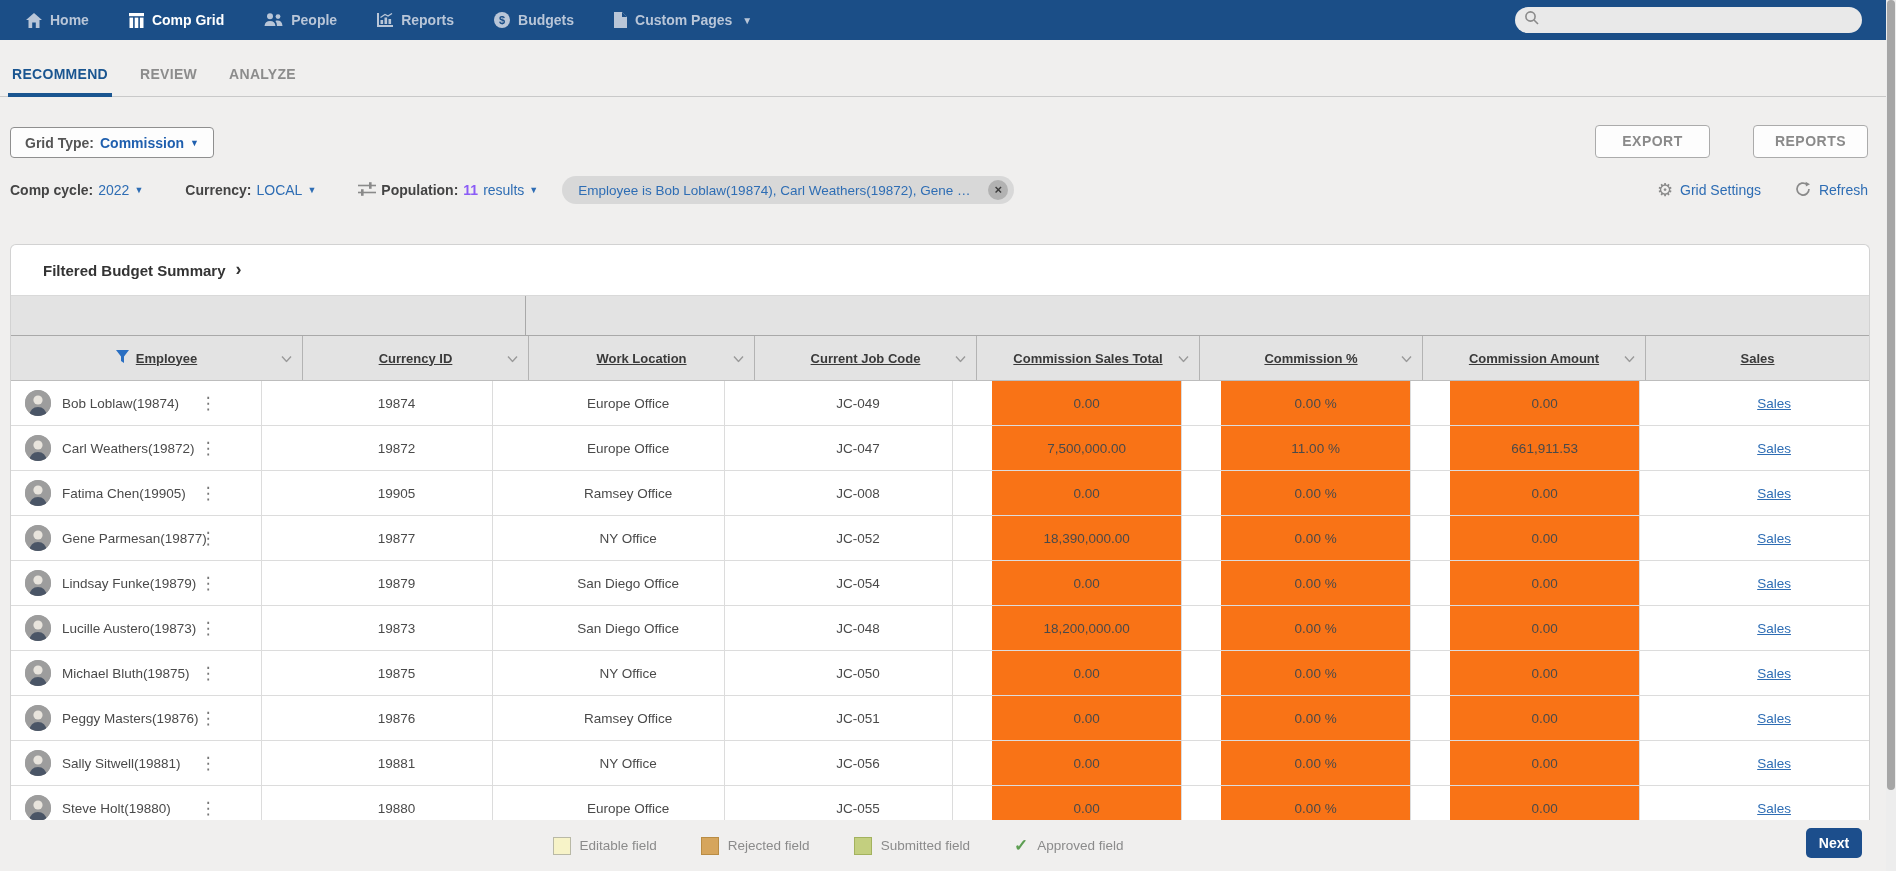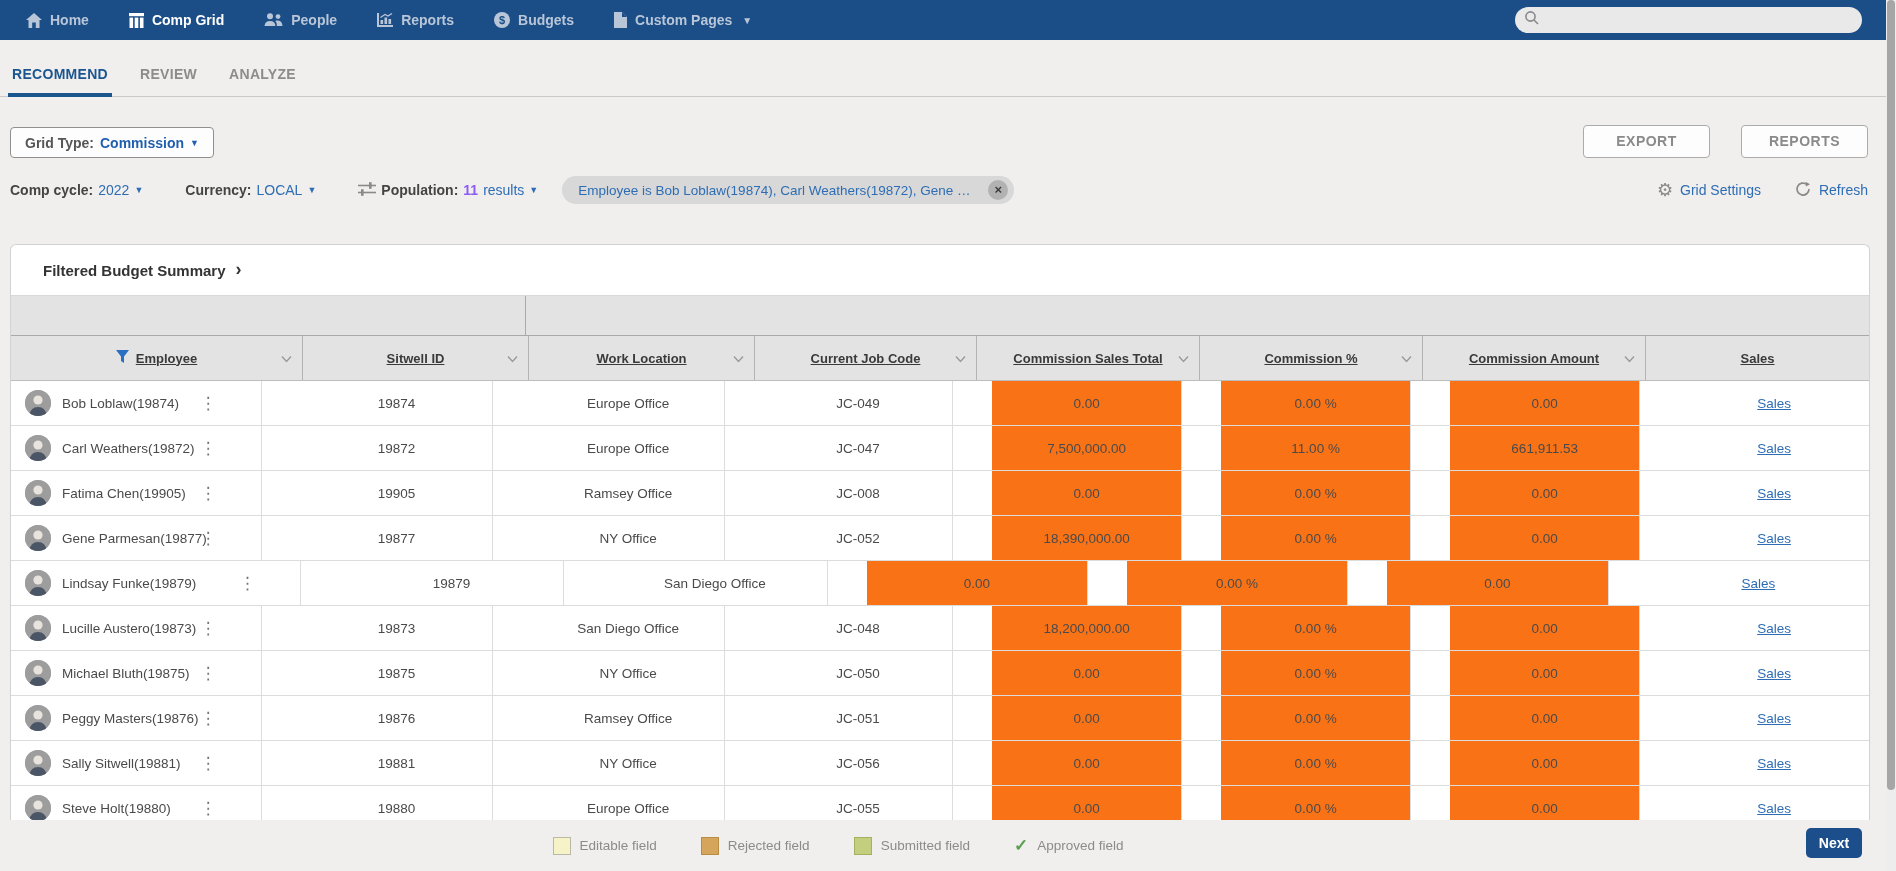--- a/index.html
+++ b/index.html
@@ -29,21 +29,21 @@
     height:4px; background:#1a5590; }
 
   
   .toolbar { height:68px; position:relative; }
   .gridtype-btn { position:absolute; left:10px; top:30px; height:31px; padding:0 14px;
     background:#fdfdfd; border:1px solid #8f8f8f; border-radius:4px; display:flex;
     align-items:center; gap:6px; font-size:14px; cursor:pointer; }
   .gridtype-btn .lbl { color:#555; font-weight:bold; }
   .gridtype-btn .val { color:#1f5fae; font-weight:bold; }
   .caret-down { font-size:9px; color:#1f5fae; }
-  .tool-btn { position:absolute; top:28px; height:33px; width:127px; background:#fdfdfd;
+  .tool-btn { position:absolute; top:28px; height:33px; width:115px; background:#fdfdfd;
     border:1px solid #ababab; border-radius:4px; color:#8a8a8a; font-weight:bold;
     font-size:14px; letter-spacing:.5px; text-align:center; line-height:31px; cursor:pointer; }
   .tool-btn.export { right:186px; }
   .tool-btn.reports { right:28px; }
 
   
   .filterrow { height:50px; display:flex; align-items:center; padding-left:10px;
     position:relative; font-size:14px; }
   .f-item { display:flex; align-items:center; gap:5px; margin-right:42px; cursor:pointer; }
   .f-label { color:#444; font-weight:bold; }
@@ -275,21 +275,21 @@
           </svg>
       </span>
       <span>Employee</span>
       <span class="hdr-chev">
         <svg width="11" height="7" viewBox="0 0 11 7">
             <polyline points="1,1 5.5,6 10,1" fill="none" stroke="#9a9a9a" stroke-width="1.4"></polyline>
           </svg>
       </span>
     </div>
     <div class="th c-id">
-      <span>Sitwell ID</span>
+      <span>Currency ID</span>
       <span class="hdr-chev">
         <svg width="11" height="7" viewBox="0 0 11 7">
             <polyline points="1,1 5.5,6 10,1" fill="none" stroke="#9a9a9a" stroke-width="1.4"></polyline>
           </svg>
       </span>
     </div>
     <div class="th c-loc">
       <span>Work Location</span>
       <span class="hdr-chev">
         <svg width="11" height="7" viewBox="0 0 11 7">
@@ -434,20 +434,21 @@
               <rect width="26" height="26" fill="#9d9d9d"></rect>
               <circle cx="13" cy="10" r="4.6" fill="#e8e4dd"></circle>
               <path d="M4 26 q1.5-9 9-9 q7.5 0 9 9 Z" fill="#4a5566"></path>
             </svg>
       </span>
       <span>Lindsay Funke(19879)</span>
       <span class="kebab">⋮</span>
     </div>
     <div class="td c-id">19879</div>
     <div class="td c-loc">San Diego Office</div>
+    <div class="td c-job">JC-054</div>
     <div class="td c-num yellow">0.00</div>
     <div class="td c-num yellow">0.00 %</div>
     <div class="td c-num yellow">0.00</div>
     <div class="td c-sales">
       <a class="sales-link">Sales</a>
     </div>
   </div>
 
   <div class="tr">
     <div class="td c-emp emp">

